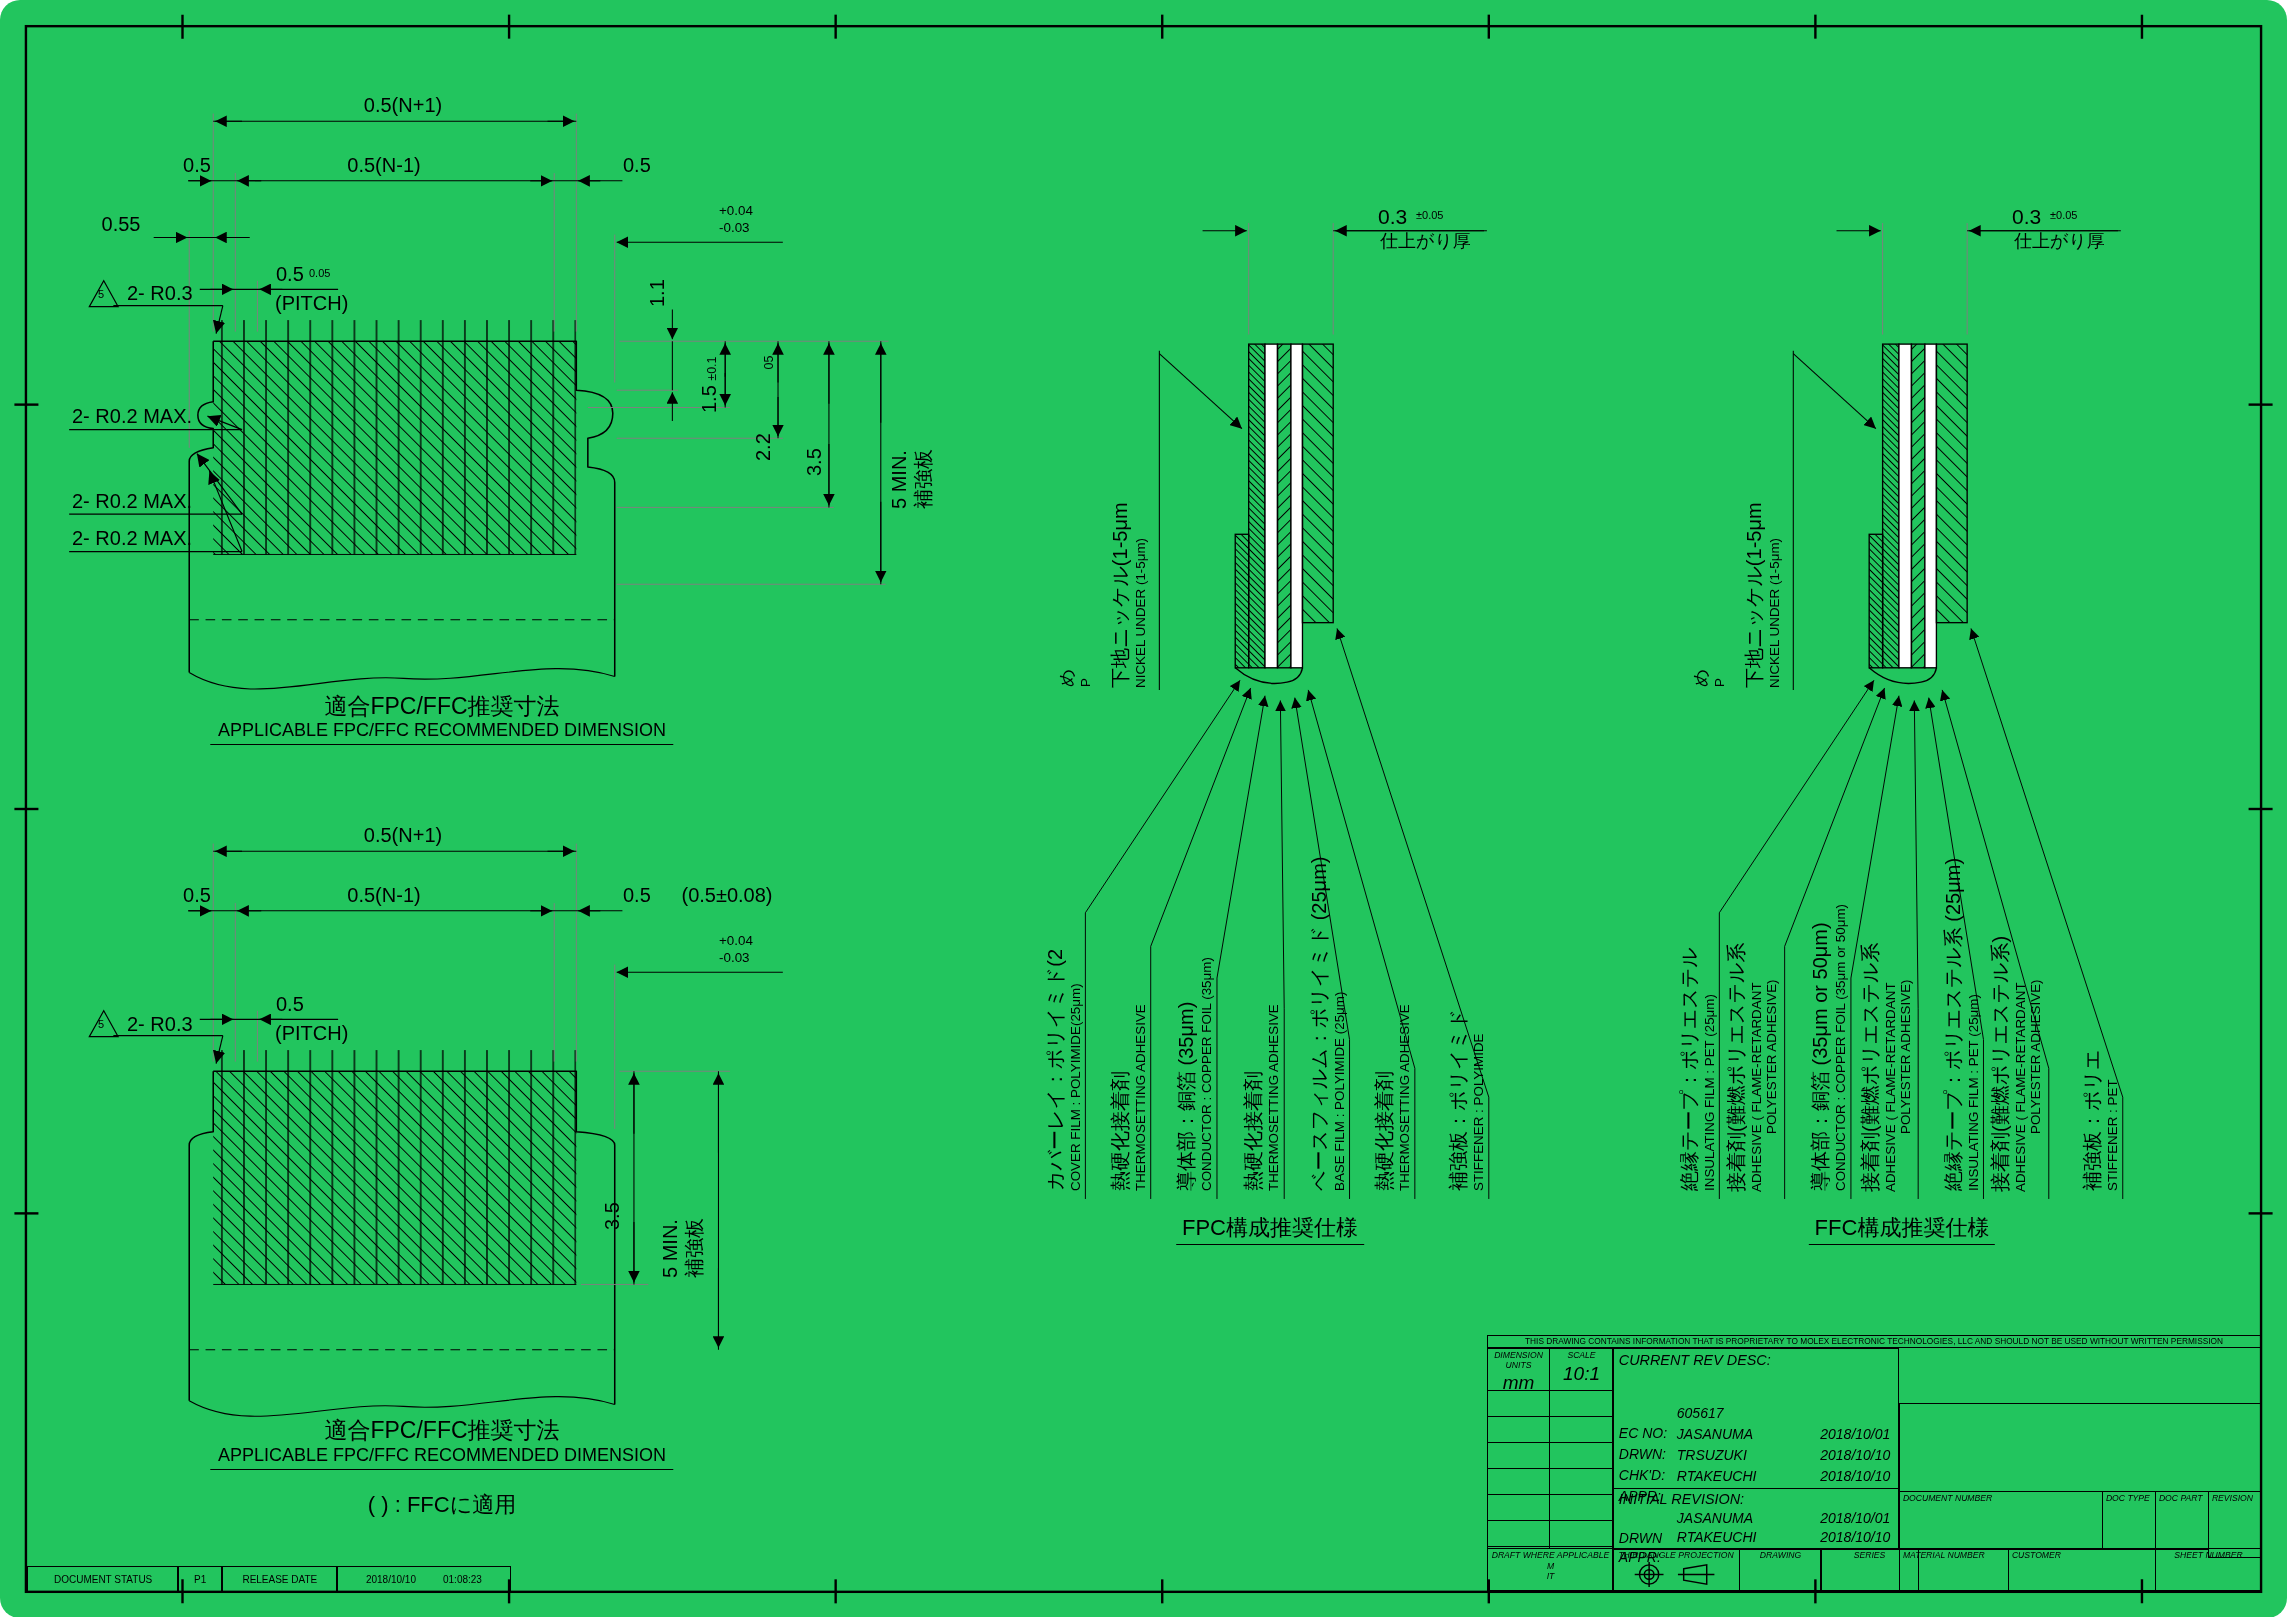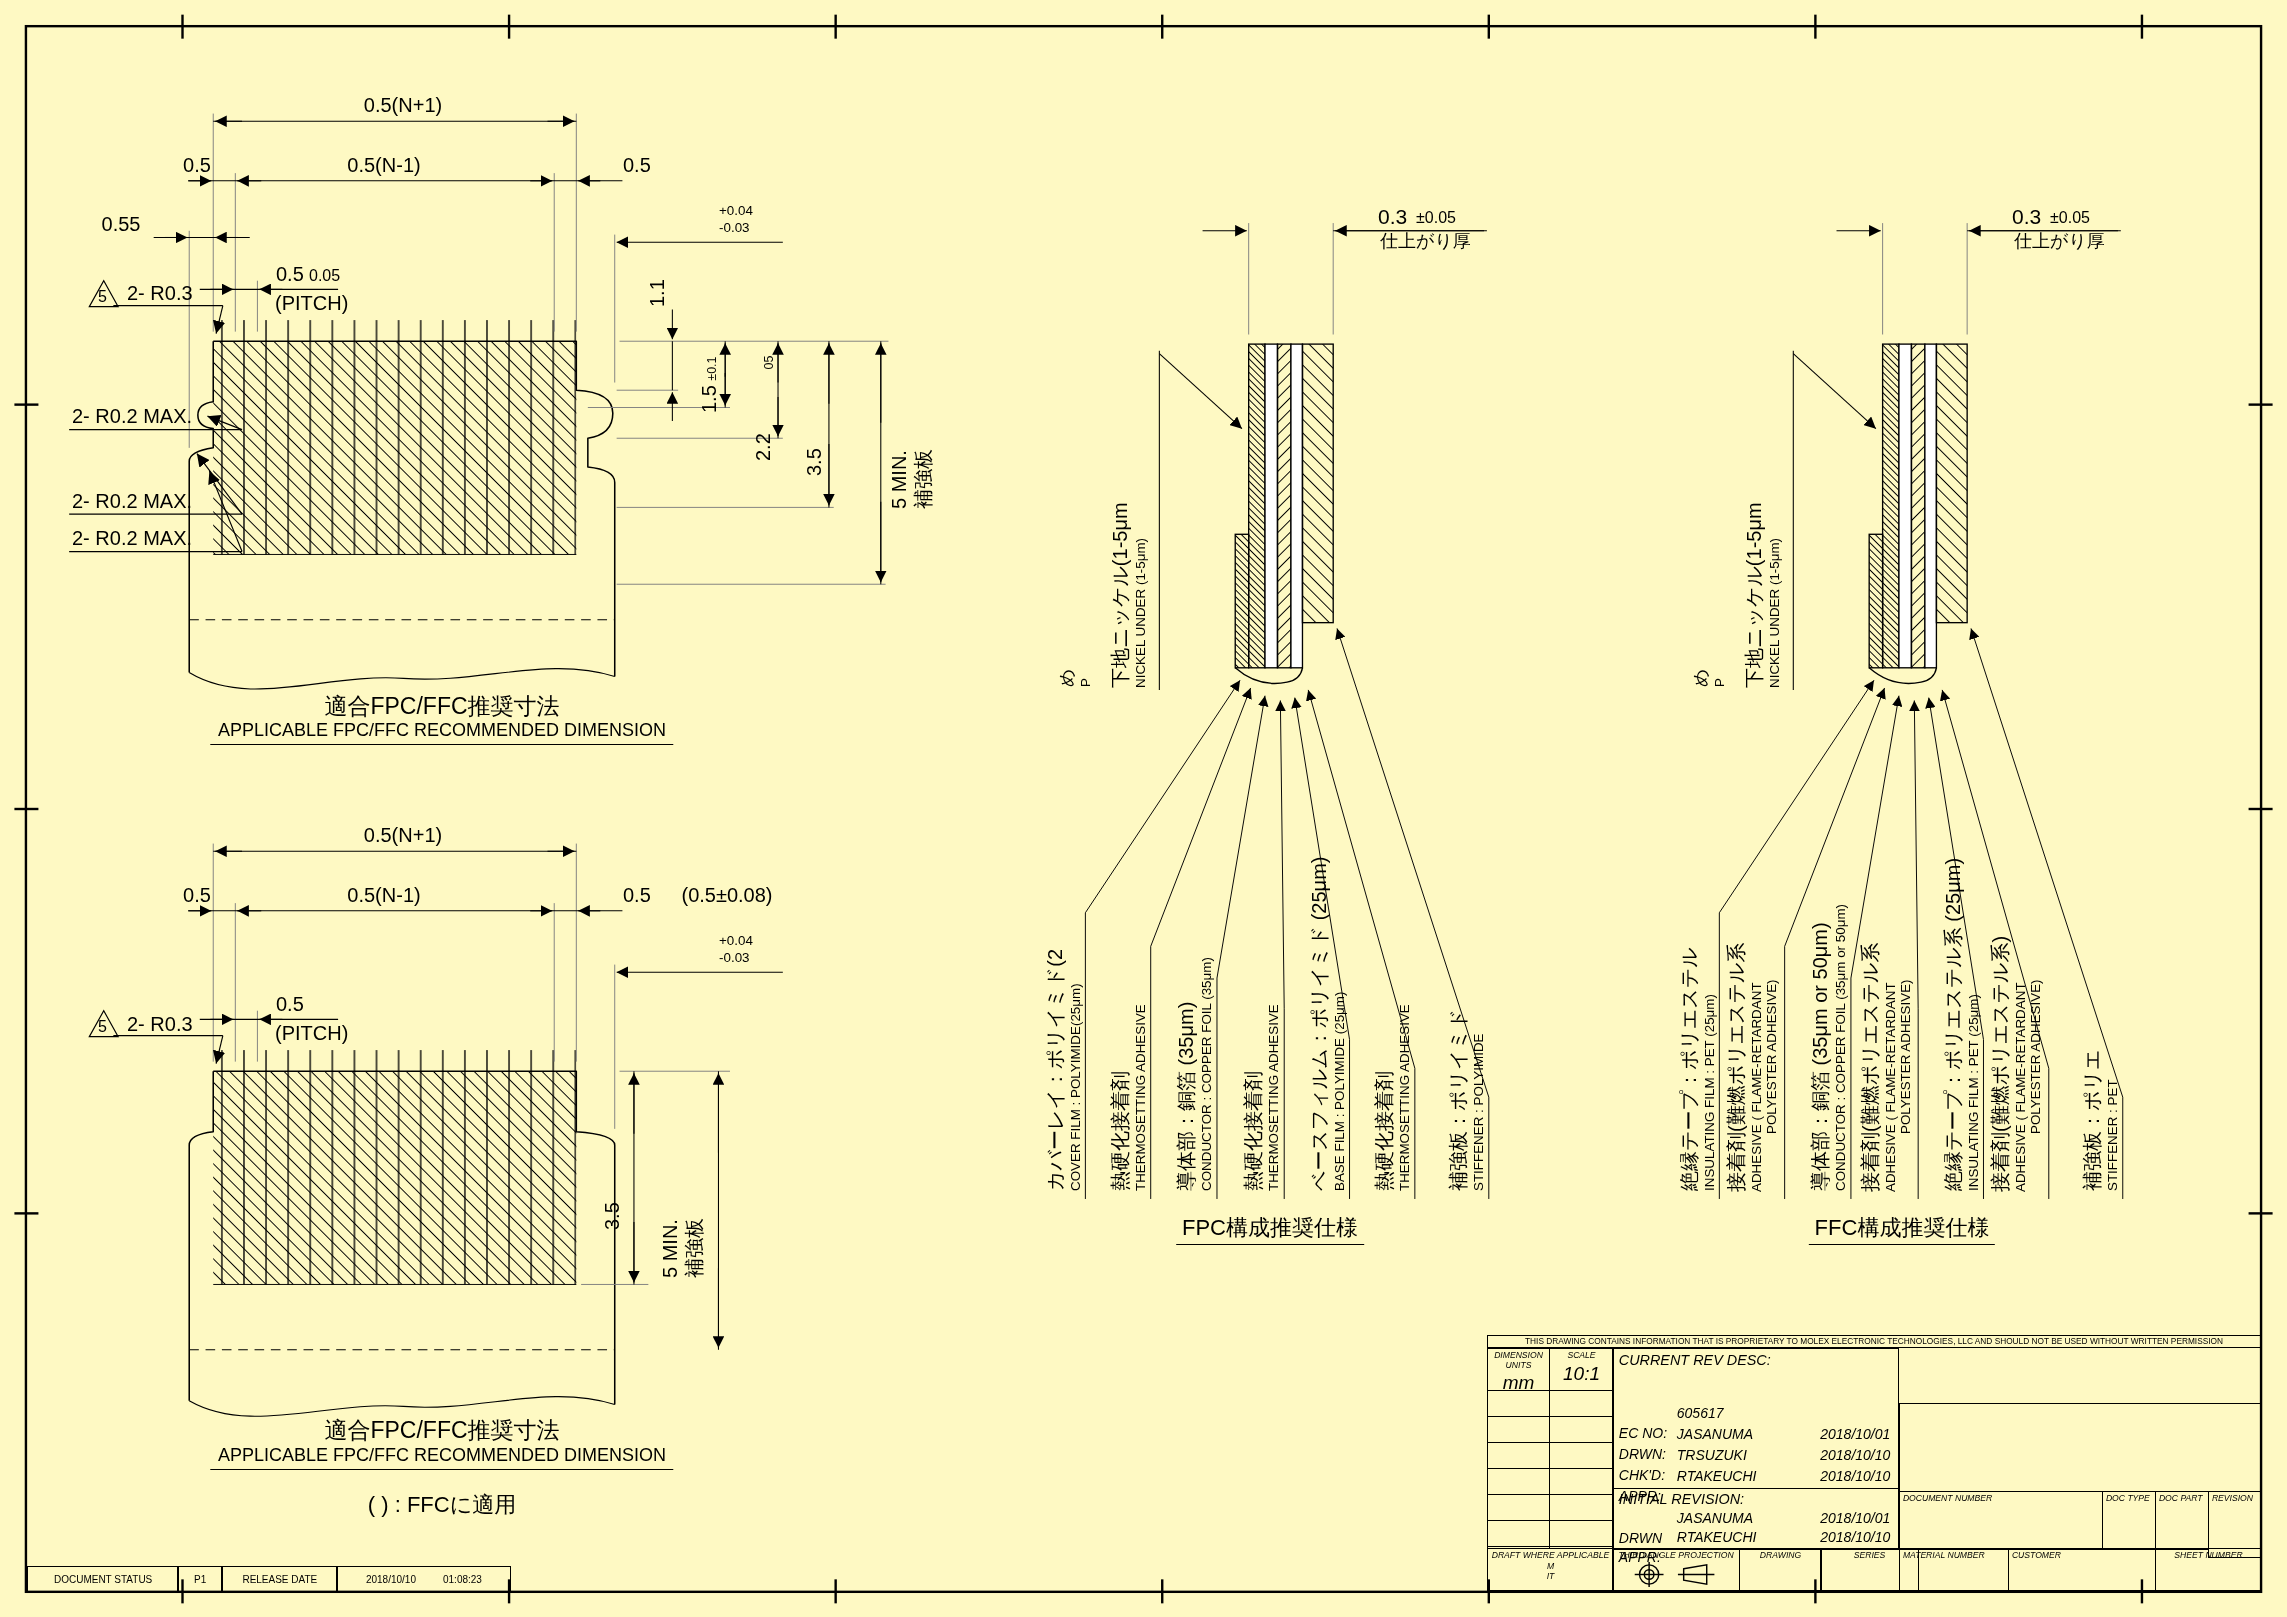--- a/index.html
+++ b/index.html
@@ -1,22 +1,22 @@
 <!DOCTYPE html>
 <html><head>
 <meta charset="utf-8">
 <style>
   html,body{margin:0;padding:0;background:#fff;}
-  .sheet{position:relative;width:2287px;height:1618px;background:#fef9c3;overflow:hidden;
-         font-family:"Liberation Sans","DejaVu Sans",sans-serif;color:#000;}
+  .sheet{position:relative;width:2287px;height:1618px;background:#22c55e;overflow:hidden;
+         font-family:"Liberation Sans","DejaVu Sans",sans-serif;color:#000;border-radius:20px;}
   svg.lw{position:absolute;left:0;top:0;}
   .t{position:absolute;white-space:nowrap;font-size:20px;line-height:1.1;}
   .t.c{transform:translateX(-50%);}
   .t.small{font-size:13.4px;}
-  .t.tiny{font-size:16px;}
+  .t.tiny{font-size:11px;}
   .t.capen{font-size:18px;border-bottom:1.4px solid #000;padding:0 7.7px 2.9px 7.7px;}
   .t.capjp{font-size:23px;}
   .t.note{font-size:22px;}
   .t.xcap{font-size:22px;border-bottom:1.9px solid #000;padding:0 5.8px 3.8px 5.8px;}
   .vl{position:absolute;transform-origin:left bottom;transform:rotate(-90deg);
       white-space:nowrap;line-height:1.18;}
   .vl .l1{font-size:20px;}
   .vl .l2,.vl .l3{font-size:13.4px;}
   .vl.dim1 .l1{font-size:20px;}
   .vl .sm{font-size:12.5px;}

